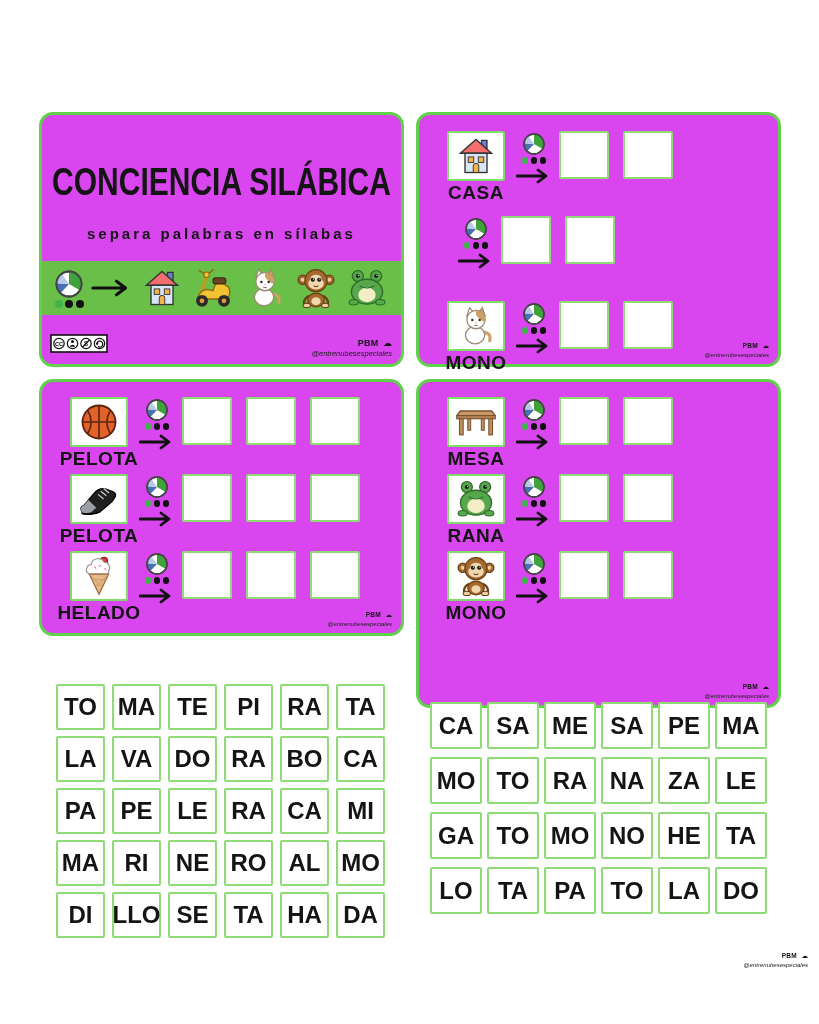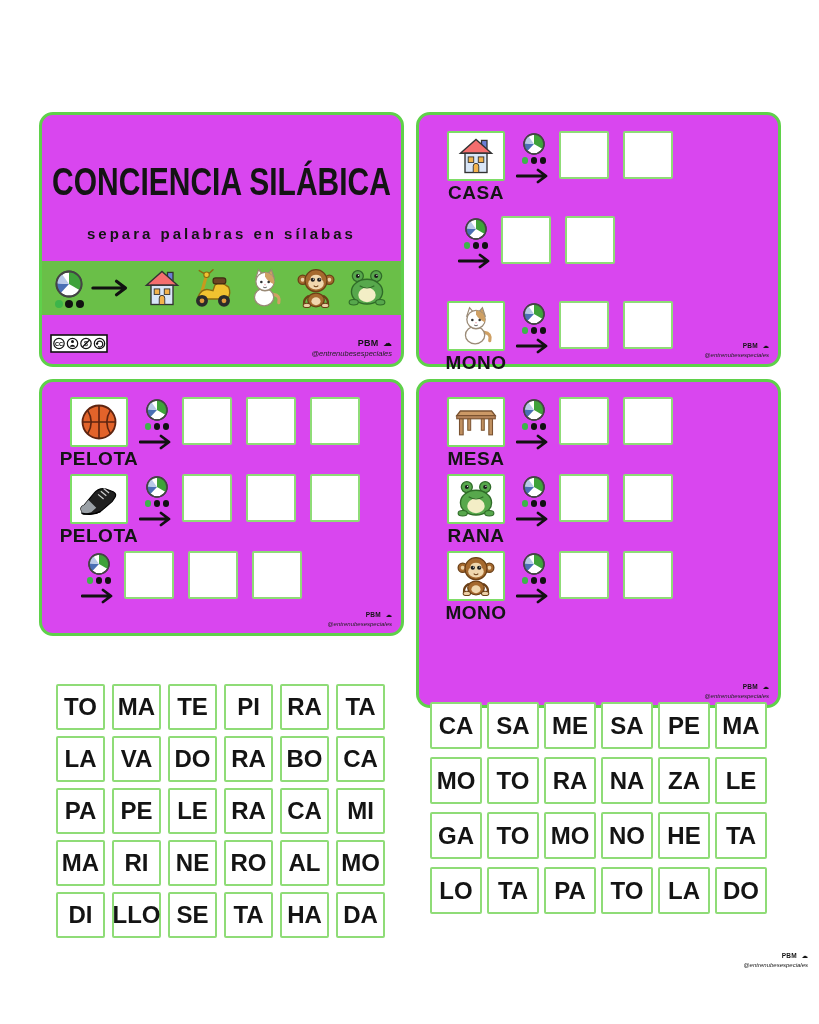--- a/index.html
+++ b/index.html
@@ -362,20 +362,28 @@
             <use href="#i-arrow"></use>
           </svg>
       </div>
       <div class="slots">
           <div class="slot"></div>
           <div class="slot"></div>
           <div class="slot"></div>
         </div>
     </div>
     <div class="row" style="top:169px">
+      <div class="picwrap">
+        <div class="picbox">
+          <svg class="pic">
+              <use href="#i-icecream"></use>
+            </svg>
+          </div>
+        <div class="word">HELADO</div>
+      </div>
       <div class="midcol">
         <svg class="ball">
             <use href="#i-ball"></use>
           </svg>
         <div class="dots">
             <span class="dot g"></span>
             <span class="dot"></span>
             <span class="dot"></span>
           </div>
         <svg class="arrowsvg" width="36" height="16">

